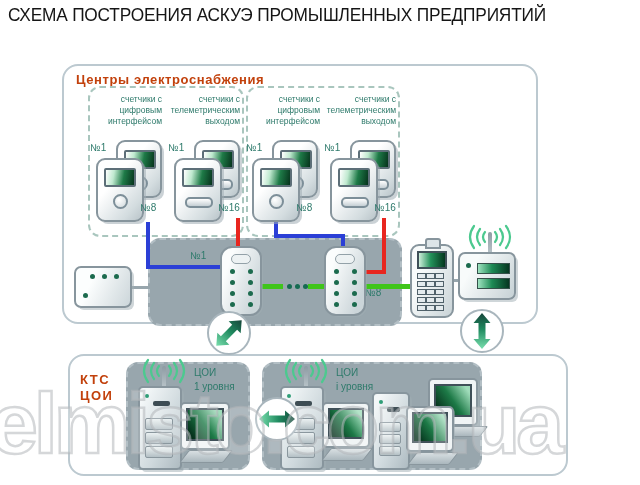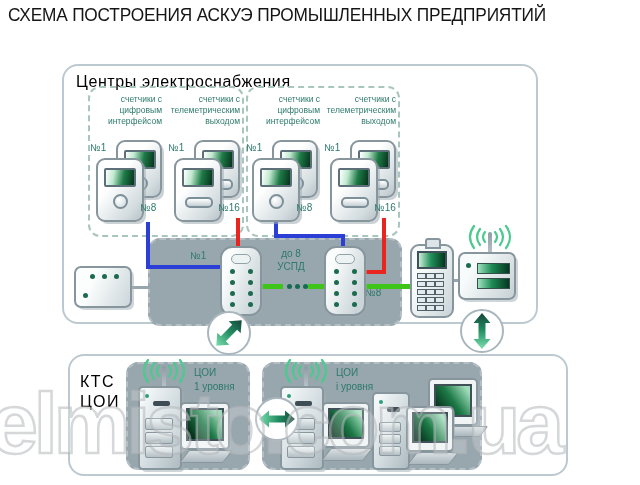--- a/index.html
+++ b/index.html
@@ -3,21 +3,21 @@
 <meta charset="utf-8">
 <style>
   html,body{margin:0;padding:0;background:#fff;}
   #stage{position:relative;width:640px;height:485px;background:#fff;overflow:hidden;
          font-family:"Liberation Sans",sans-serif;}
   .abs{position:absolute;}
 
   
   .title{left:8px;top:5px;font-size:18px;color:#151515;letter-spacing:-0.2px;
          transform:scaleX(0.96);transform-origin:left top;white-space:nowrap;}
-  .hdr{font-weight:normal;font-size:16px;color:#000000;letter-spacing:0.6px;white-space:pre-line;line-height:1.25;}
+  .hdr{font-weight:bold;font-size:13px;color:#c2410c;letter-spacing:0.6px;white-space:pre-line;line-height:1.25;}
   .lbl{color:#2e7a6b;font-size:8.5px;line-height:1.3;text-align:right;white-space:pre-line;}
   .num{color:#2e7a6b;font-size:10px;white-space:nowrap;}
   .note{color:#2e7a6b;font-size:10px;text-align:center;white-space:pre-line;line-height:1.3;}
   .nodelbl{color:#2e7a6b;font-size:10px;white-space:pre-line;line-height:1.35;}
 
   
   .solidbox{border:2px solid #bcc9d0;border-radius:16px;background:#fff;}
   .dashbox{border:2px dashed #a9c6be;border-radius:12px;}
   .dashbox.gray{border-color:#b3bfc5;}
 
@@ -194,22 +194,20 @@
         <i></i>
         <i></i>
         <i></i>
         <i></i>
         <i></i>
         <i></i>
         <i></i>
         <i></i>
       </div>
   </div>
-  <div class="abs note" style="left:262px;top:247px;width:58px;">до 8
-УСПД</div>
   <div class="uspd" style="left:324px;top:246px;">
     <div class="oval"></div>
     <div class="dots">
         <i></i>
         <i></i>
         <i></i>
         <i></i>
         <i></i>
         <i></i>
         <i></i>

